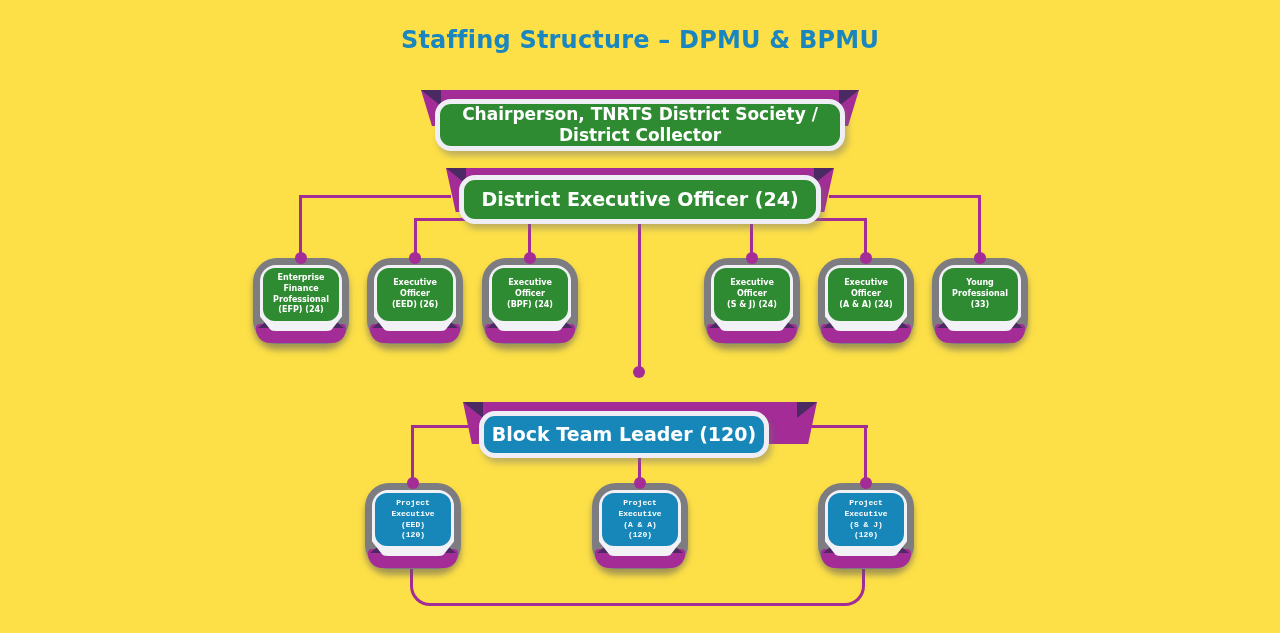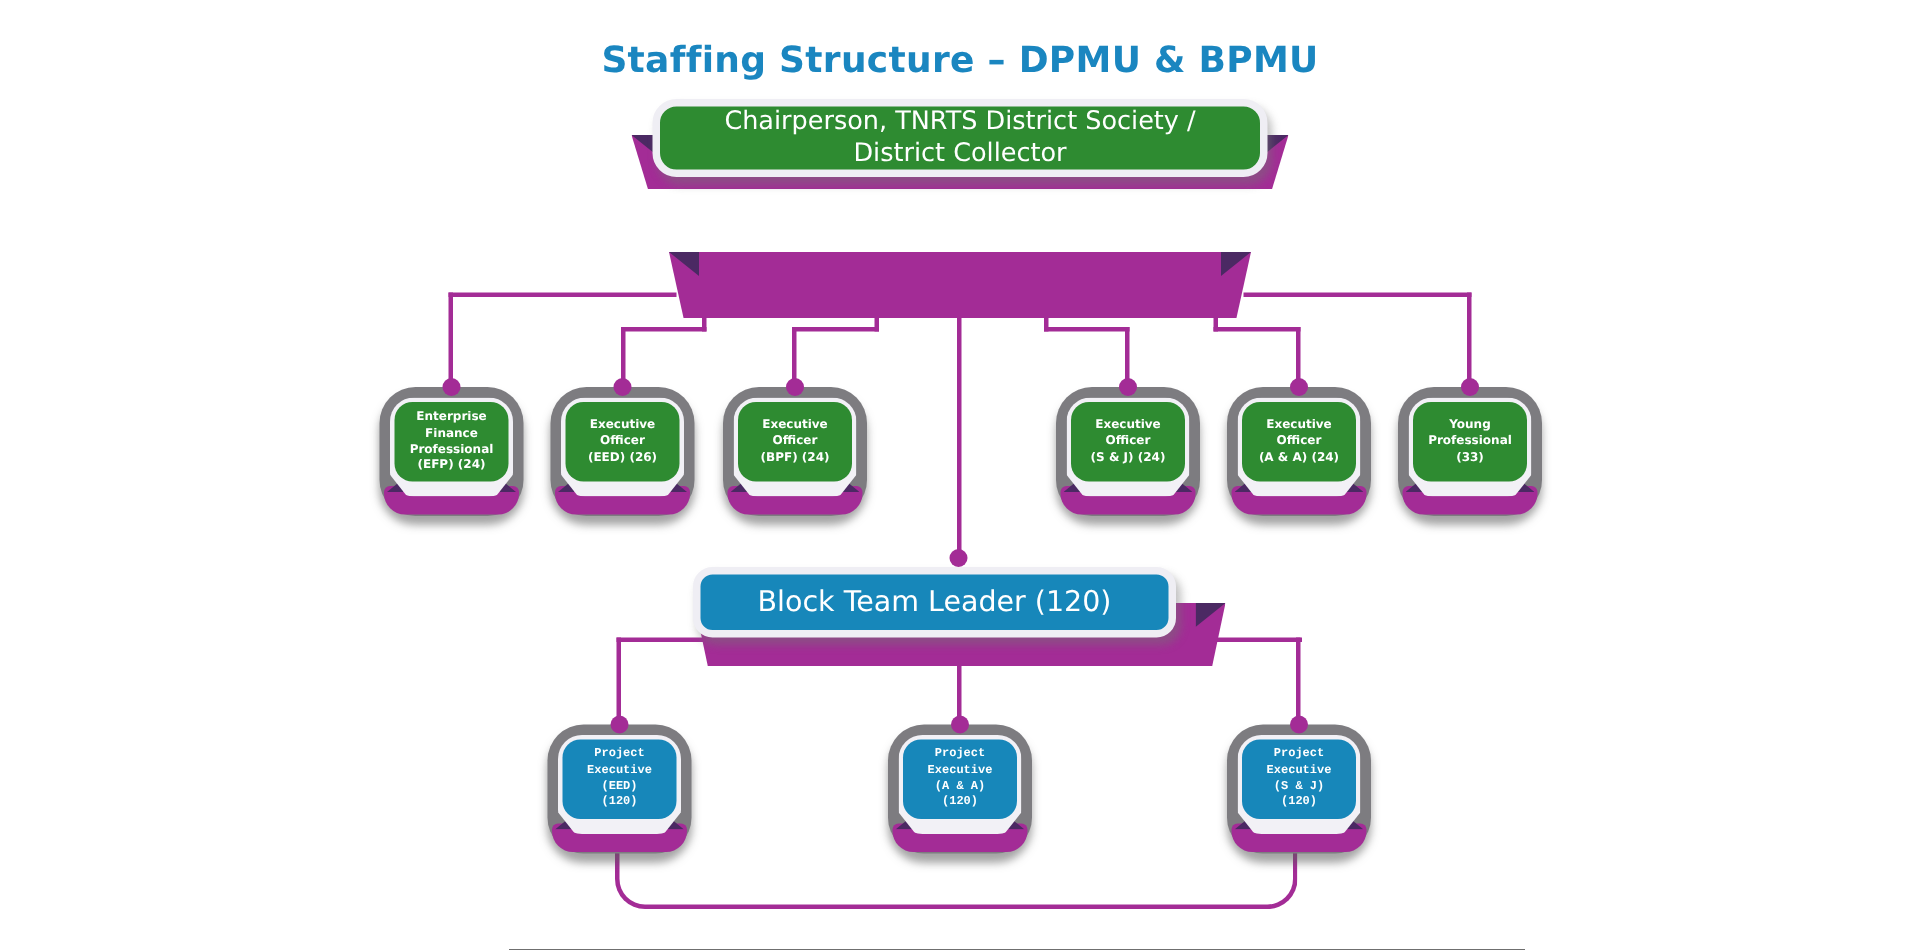--- a/index.html
+++ b/index.html
@@ -7,40 +7,41 @@
     --darkpurple:#4b2963;
     --green:#2e8b31;
     --blue:#1787ba;
     --frame-gray:#7d7c80;
     --off-white:#f2f1f6;
     --title-blue:#1a86c0;
     --footer-gray:#58595b;
   }
   html,body{margin:0;padding:0;background:#000;}
   #stage{
-    position:relative;width:1280px;height:633px;background:#ffffff;
+    position:relative;width:1280px;height:633px;background:#fde047;
     font-family:"DejaVu Sans","Liberation Sans",sans-serif;overflow:hidden;
   }
   .title{
     position:absolute;left:0;right:0;top:26px;text-align:center;
     color:var(--title-blue);font-size:24px;font-weight:700;letter-spacing:.2px;
   }
   
   .h-line,.v-line{position:absolute;background:var(--magenta);z-index:1;}
   .h-line{height:3px;}
   .v-line{width:3px;}
   .dot{position:absolute;width:12px;height:12px;border-radius:50%;
        background:var(--magenta);z-index:4;}
   
   .bigface{
     position:absolute;z-index:3;box-sizing:border-box;
     border:5px solid #efeef4;border-radius:16px;background:var(--green);
-    color:#fff;font-weight:400;text-align:center;white-space:pre-line;
+    color:#fff;font-weight:700;text-align:center;white-space:pre-line;
     display:flex;align-items:center;justify-content:center;line-height:1.25;
     box-shadow:3px 5px 6px rgba(115,115,115,.45);
+    margin-top:33px;
   }
   .bigface.blue{background:var(--blue);}
   .bigped{position:absolute;z-index:2;background:var(--magenta);
     clip-path:polygon(0 0,100% 0,97.5% 100%,2.5% 100%);}
   .ped-tri{position:absolute;z-index:2;width:20px;height:16px;background:var(--darkpurple);}
   .ped-tri.l{clip-path:polygon(0 0,100% 0,100% 100%);}
   .ped-tri.r{clip-path:polygon(0 0,100% 0,0 100%);}
   
   .snode{position:absolute;width:96px;height:86px;z-index:3;}
   .sframe{position:absolute;inset:0;background:var(--frame-gray);
@@ -76,20 +77,21 @@
 
   <div class="bigped" style="left:421px;top:90px;width:438px;height:36px;"></div>
   <div class="ped-tri l" style="left:421px;top:90px;"></div>
   <div class="ped-tri r" style="left:839px;top:90px;"></div>
   <div class="bigface" style="left:435px;top:66px;width:410px;height:52px;font-size:17px;">Chairperson, TNRTS District Society /
 District Collector</div>
 
   <div class="bigped" style="left:446px;top:168px;width:388px;height:44px;"></div>
   <div class="ped-tri l" style="left:446px;top:168px;"></div>
   <div class="ped-tri r" style="left:814px;top:168px;"></div>
+  <div class="bigface" style="left:459px;top:142px;width:362px;height:49px;font-size:19px;">District Executive Officer (24)</div>
 
   <div class="h-line" style="left:299px;top:195px;width:152px;"></div>
   <div class="v-line" style="left:299px;top:195px;height:65px;"></div>
 
   <div class="v-line" style="left:468px;top:205px;height:16px;"></div>
   <div class="h-line" style="left:414px;top:218px;width:57px;"></div>
   <div class="v-line" style="left:414px;top:218px;height:42px;"></div>
 
   <div class="v-line" style="left:583px;top:205px;height:16px;"></div>
   <div class="h-line" style="left:528px;top:218px;width:58px;"></div>
@@ -173,21 +175,21 @@
     <div class="stri r"></div>
     <div class="swhite"></div>
     <div class="sface">Young
 Professional
 (33)</div>
   </div>
 
   <div class="bigped" style="left:463px;top:402px;width:354px;height:42px;"></div>
   <div class="ped-tri l" style="left:463px;top:402px;"></div>
   <div class="ped-tri r" style="left:797px;top:402px;"></div>
-  <div class="bigface blue" style="left:462px;top:378px;width:322px;height:47px;font-size:19px;border-radius:13px;">Block Team Leader (120)</div>
+  <div class="bigface blue" style="left:479px;top:378px;width:290px;height:47px;font-size:19px;">Block Team Leader (120)</div>
 
   <div class="h-line" style="left:411px;top:425px;width:60px;"></div>
   <div class="v-line" style="left:411px;top:425px;height:58px;"></div>
   <div class="h-line" style="left:810px;top:425px;width:58px;"></div>
   <div class="v-line" style="left:864px;top:425px;height:58px;"></div>
   <div class="v-line" style="left:638px;top:435px;height:48px;"></div>
 
   <div class="bracket"></div>
 
   <div class="snode blue" style="left:365px;top:483px;">

